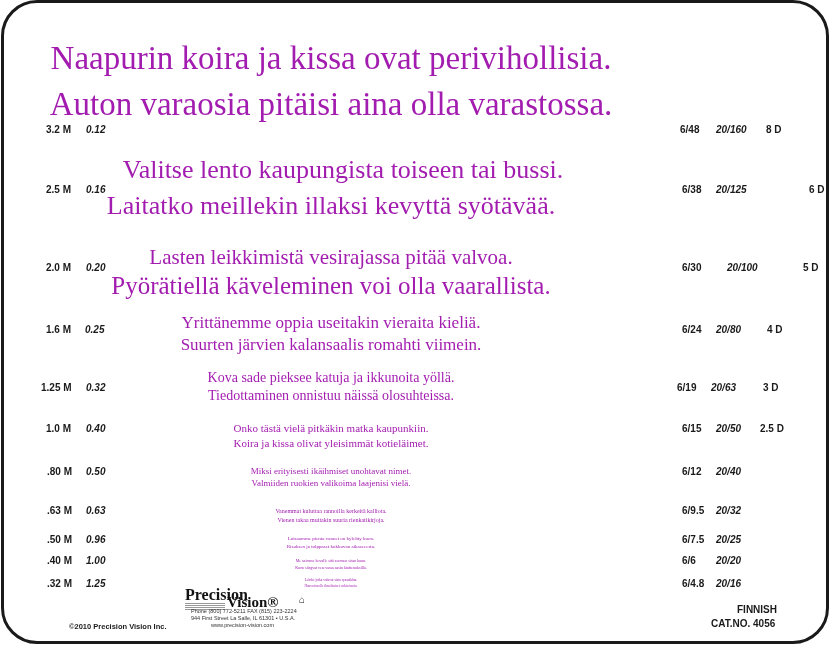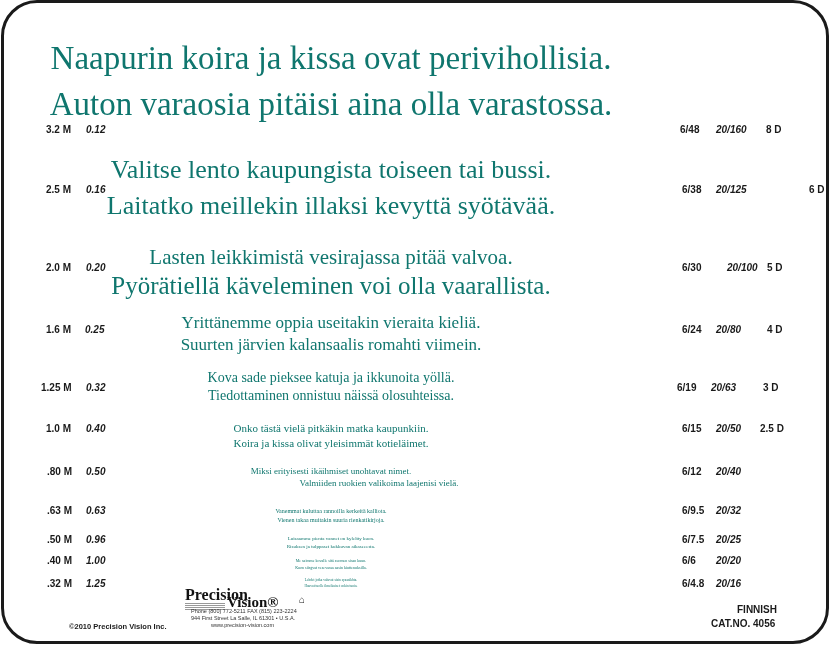--- a/index.html
+++ b/index.html
@@ -1,18 +1,18 @@
 <!DOCTYPE html>
 <html><head>
 <meta charset="utf-8">
 <style>
   html,body{margin:0;padding:0;background:#fff;}
   body{width:834px;height:648px;position:relative;overflow:hidden;font-family:"Liberation Sans",sans-serif;}
   .card{position:absolute;left:1px;top:0;width:828px;height:644px;box-sizing:border-box;border:3px solid #1a1a1a;border-radius:36px;background:#fff;}
-  .line{position:absolute;left:0;width:662px;text-align:center;font-family:"Liberation Serif",serif;color:#0f766e;white-space:nowrap;}
+  .line{position:absolute;left:0;width:662px;text-align:center;font-family:"Liberation Serif",serif;color:#a21caf;white-space:nowrap;}
   .lab{position:absolute;font-size:10px;color:#1a1a1a;font-weight:bold;}
   .it{font-style:italic;font-weight:bold;}
   .footer{position:absolute;font-size:9px;font-weight:bold;color:#1a1a1a;}
   .logo{position:absolute;left:183px;top:586px;width:140px;}
   .logo .brand1{font-family:"Liberation Serif",serif;font-weight:bold;font-size:16px;color:#111;position:absolute;left:2px;top:0;}
   .logo .brand2{font-family:"Liberation Serif",serif;font-weight:bold;font-size:15px;color:#111;position:absolute;left:44px;top:8px;}
   .logo .stripes{position:absolute;left:2px;top:17px;width:40px;height:7px;background:repeating-linear-gradient(#999 0 1px,transparent 1px 2px);}
   .logo .info{position:absolute;left:8px;font-size:5.5px;color:#333;white-space:nowrap;}
   .logo .star{position:absolute;left:116px;top:8px;font-size:10px;color:#111;}
 </style>
@@ -22,35 +22,35 @@
 <div class="card"></div>
 
 <div class="line" style="top:38px;font-size:33px;line-height:40px;">Naapurin koira ja kissa ovat perivihollisia.</div>
 <div class="line" style="top:84px;font-size:33px;line-height:40px;">Auton varaosia pitäisi aina olla varastossa.</div>
 <span class="lab" style="left:46px;top:124px;">3.2 M</span>
 <span class="lab it" style="left:86px;top:124px;">0.12</span>
 <span class="lab" style="left:680px;top:124px;">6/48</span>
 <span class="lab it" style="left:716px;top:124px;">20/160</span>
 <span class="lab" style="left:766px;top:124px;">8 D</span>
 
-<div class="line" style="top:154px;font-size:26px;line-height:32px;">Valitse lento kaupungista toiseen tai bussi.</div>
+<div class="line" style="top:154px;font-size:26px;line-height:32px;padding-left:12px;">Valitse lento kaupungista toiseen tai bussi.</div>
 <div class="line" style="top:190px;font-size:26px;line-height:32px;">Laitatko meillekin illaksi kevyttä syötävää.</div>
 <span class="lab" style="left:46px;top:184px;">2.5 M</span>
 <span class="lab it" style="left:86px;top:184px;">0.16</span>
 <span class="lab" style="left:682px;top:184px;">6/38</span>
 <span class="lab it" style="left:716px;top:184px;">20/125</span>
 <span class="lab" style="left:809px;top:184px;">6 D</span>
 
 <div class="line" style="top:244px;font-size:21px;line-height:26px;">Lasten leikkimistä vesirajassa pitää valvoa.</div>
 <div class="line" style="top:273px;font-size:25px;line-height:26px;">Pyörätiellä käveleminen voi olla vaarallista.</div>
 <span class="lab" style="left:46px;top:262px;">2.0 M</span>
 <span class="lab it" style="left:86px;top:262px;">0.20</span>
 <span class="lab" style="left:682px;top:262px;">6/30</span>
 <span class="lab it" style="left:716px;top:262px;margin-left:11px;">20/100</span>
-<span class="lab" style="left:767px;top:262px;">5 D</span>
+<span class="lab" style="left:803px;top:262px;">5 D</span>
 
 <div class="line" style="top:312px;font-size:17px;line-height:21px;">Yrittänemme oppia useitakin vieraita kieliä.</div>
 <div class="line" style="top:334px;font-size:17px;line-height:21px;">Suurten järvien kalansaalis romahti viimein.</div>
 <span class="lab" style="left:46px;top:324px;">1.6 M</span>
 <span class="lab it" style="left:85px;top:324px;">0.25</span>
 <span class="lab" style="left:682px;top:324px;">6/24</span>
 <span class="lab it" style="left:716px;top:324px;">20/80</span>
 <span class="lab" style="left:767px;top:324px;">4 D</span>
 
 <div class="line" style="top:369px;font-size:14px;line-height:17px;">Kova sade pieksee katuja ja ikkunoita yöllä.</div>
@@ -63,21 +63,21 @@
 
 <div class="line" style="top:421px;font-size:11px;line-height:14px;">Onko tästä vielä pitkäkin matka kaupunkiin.</div>
 <div class="line" style="top:436px;font-size:11px;line-height:14px;">Koira ja kissa olivat yleisimmät kotieläimet.</div>
 <span class="lab" style="left:46px;top:423px;">1.0 M</span>
 <span class="lab it" style="left:86px;top:423px;">0.40</span>
 <span class="lab" style="left:682px;top:423px;">6/15</span>
 <span class="lab it" style="left:716px;top:423px;">20/50</span>
 <span class="lab" style="left:760px;top:423px;">2.5 D</span>
 
 <div class="line" style="top:466px;font-size:9px;line-height:11px;">Miksi erityisesti ikäihmiset unohtavat nimet.</div>
-<div class="line" style="top:478px;font-size:9px;line-height:11px;padding-left:48px;">Valmiiden ruokien valikoima laajenisi vielä.</div>
+<div class="line" style="top:478px;font-size:9px;line-height:11px;">Valmiiden ruokien valikoima laajenisi vielä.</div>
 <span class="lab" style="left:47px;top:466px;">.80 M</span>
 <span class="lab it" style="left:86px;top:466px;">0.50</span>
 <span class="lab" style="left:682px;top:466px;">6/12</span>
 <span class="lab it" style="left:716px;top:466px;text-align:center;">20/40</span>
 
 <div class="line" style="top:507px;font-size:6px;line-height:8px;">Vanemmat kuluttaa rannoilla kerkeitä kalliota.</div>
 <div class="line" style="top:516px;font-size:6px;line-height:8px;">Vienen takaa muitakin suuria rienkatikirjoja.</div>
 <span class="lab" style="left:47px;top:505px;">.63 M</span>
 <span class="lab it" style="left:86px;top:505px;">0.63</span>
 <span class="lab" style="left:682px;top:505px;">6/9.5</span>

